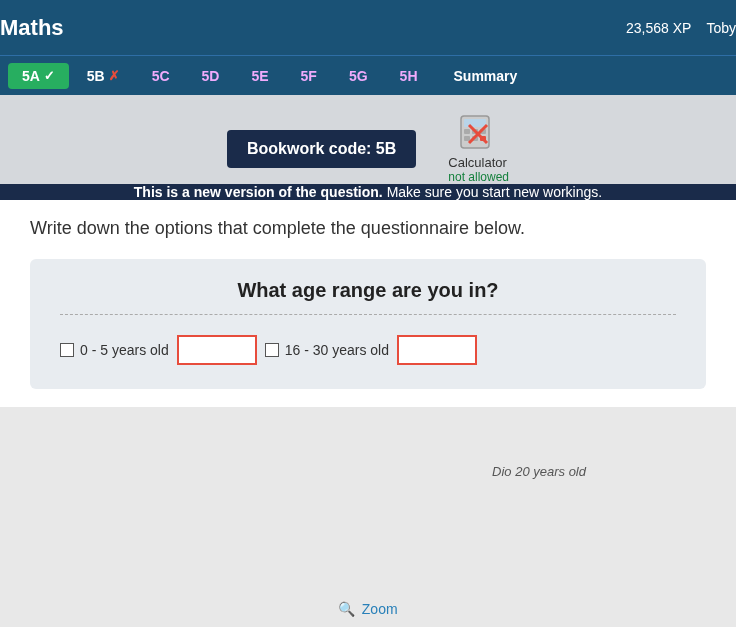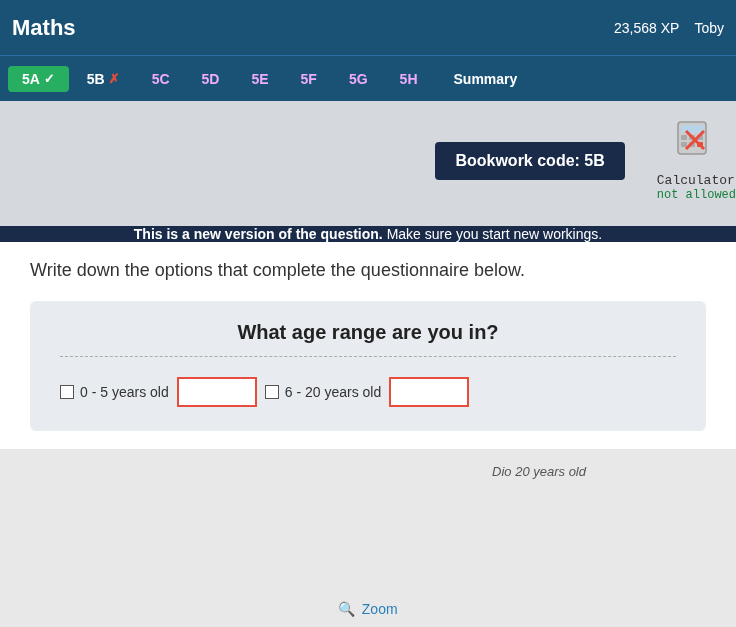--- a/index.html
+++ b/index.html
@@ -11,37 +11,37 @@
       overflow: hidden;
       position: relative;
     }
 
     
     .header {
       background: #1a5276;
       height: 55px;
       display: flex;
       align-items: center;
-      padding: 0 12px;
+      padding: 0 0;
       justify-content: space-between;
     }
     .header-title {
       color: white;
       font-size: 22px;
       font-weight: bold;
     }
     .header-right {
       color: white;
       font-size: 14px;
     }
 
     
     .tab-bar {
       background: #1a5276;
-      height: 46px;
+      height: 40px;
       display: flex;
       align-items: center;
       padding: 0 8px;
       gap: 4px;
       border-top: 1px solid #2e6ea6;
     }
     .tab {
       padding: 5px 14px;
       font-size: 14px;
       font-weight: bold;
@@ -70,40 +70,39 @@
     .tab-summary {
       color: white;
       font-size: 14px;
       font-weight: bold;
       margin-left: 4px;
     }
 
     
     .bookwork-area {
       background: #d5d8dc;
-      padding: 18px 0 24px 0;
-      display: flex;
-      justify-content: flex-end;
+      padding: 18px 0 0 0;
+      display: flex;
+      justify-content: center;
       align-items: center;
       gap: 24px;
     }
     .bookwork-code {
       background: #1a2b4a;
       color: white;
       padding: 10px 20px;
       font-size: 16px;
       font-weight: bold;
       border-radius: 4px;
     }
     .calculator-info {
       display: flex;
       flex-direction: column;
       align-items: center;
-      gap: 16px;
-      font-family: Liberation Mono, monospace;
+      gap: 4px;
     }
     .calculator-icon {
       width: 36px;
       height: 38px;
       position: relative;
       display: flex;
       align-items: center;
       justify-content: center;
     }
     .calc-svg {
@@ -295,21 +294,21 @@
       <div class="option-item">
         <span class="option-checkbox"></span>
         <span>0 - 5 years old</span>
       </div>
 
 
       <div class="option-answer-box"></div>
 
       <div class="option-item">
         <span class="option-checkbox"></span>
-        <span>6 - 20 years old</span>
+        <span>16 - 30 years old</span>
       </div>
 
       <div class="option-answer-box"></div>
     </div>
   </div>
 </div>
 
 <div class="dio-label">Dio 20 years old</div>
 
 <div class="zoom-footer">

